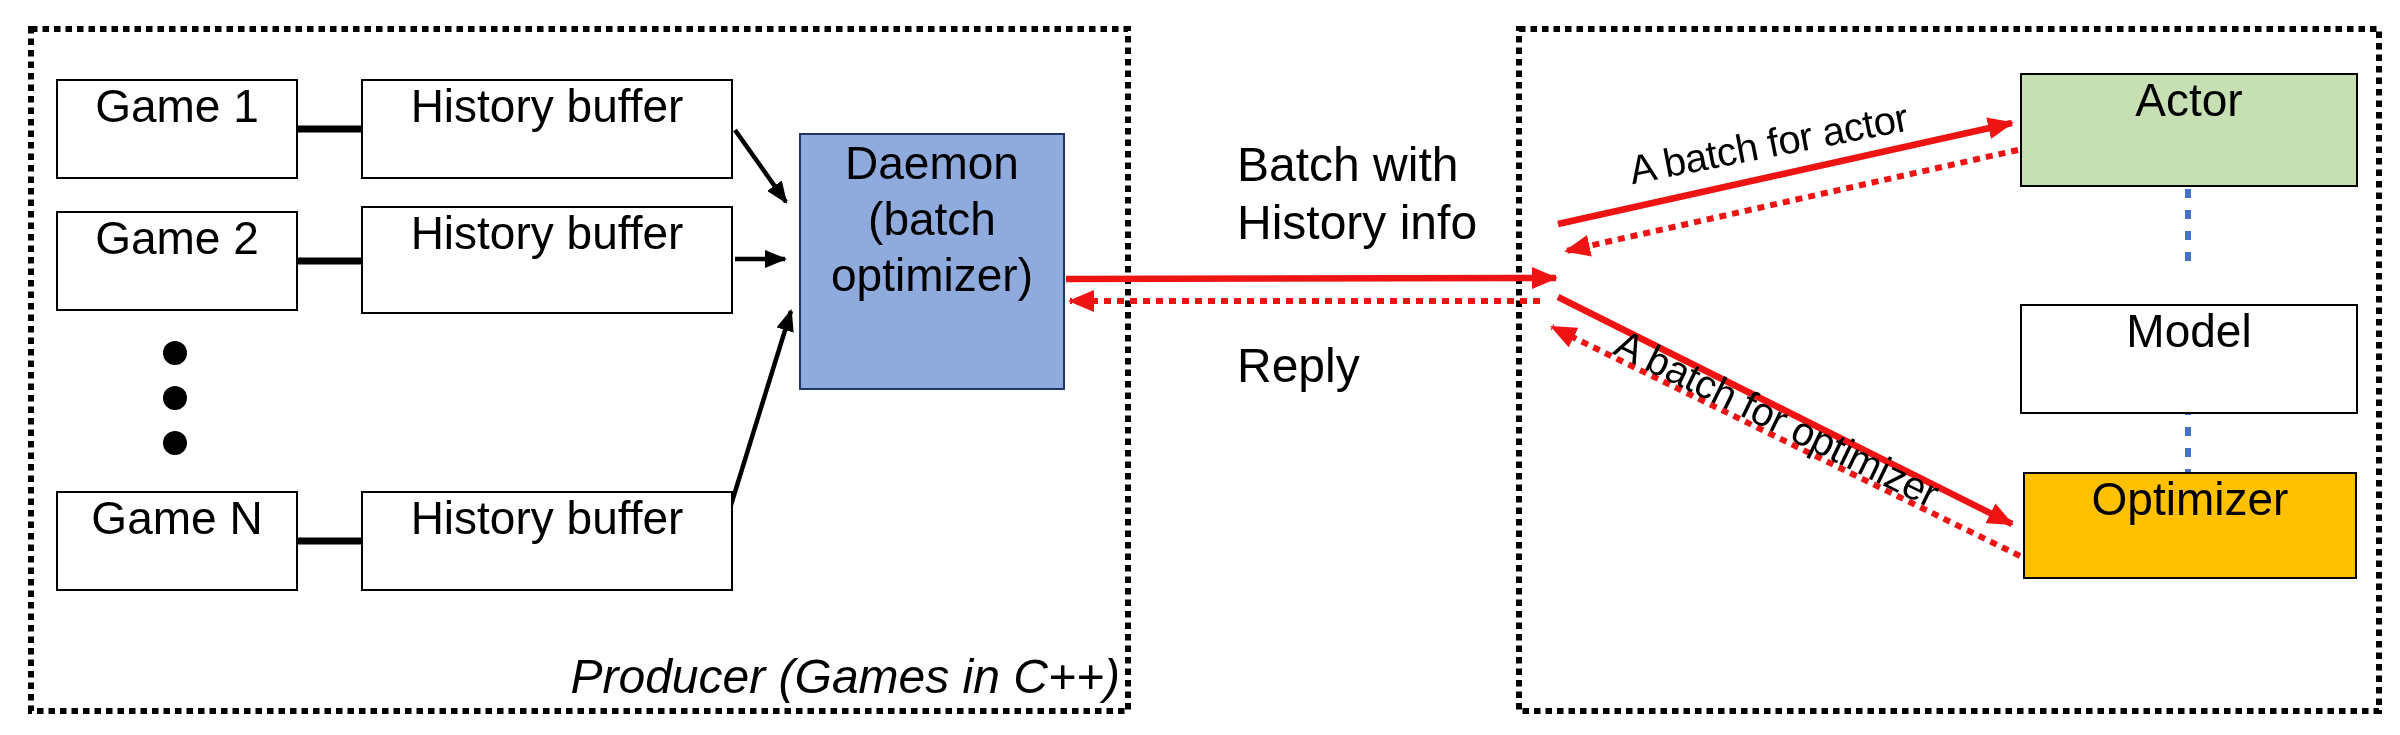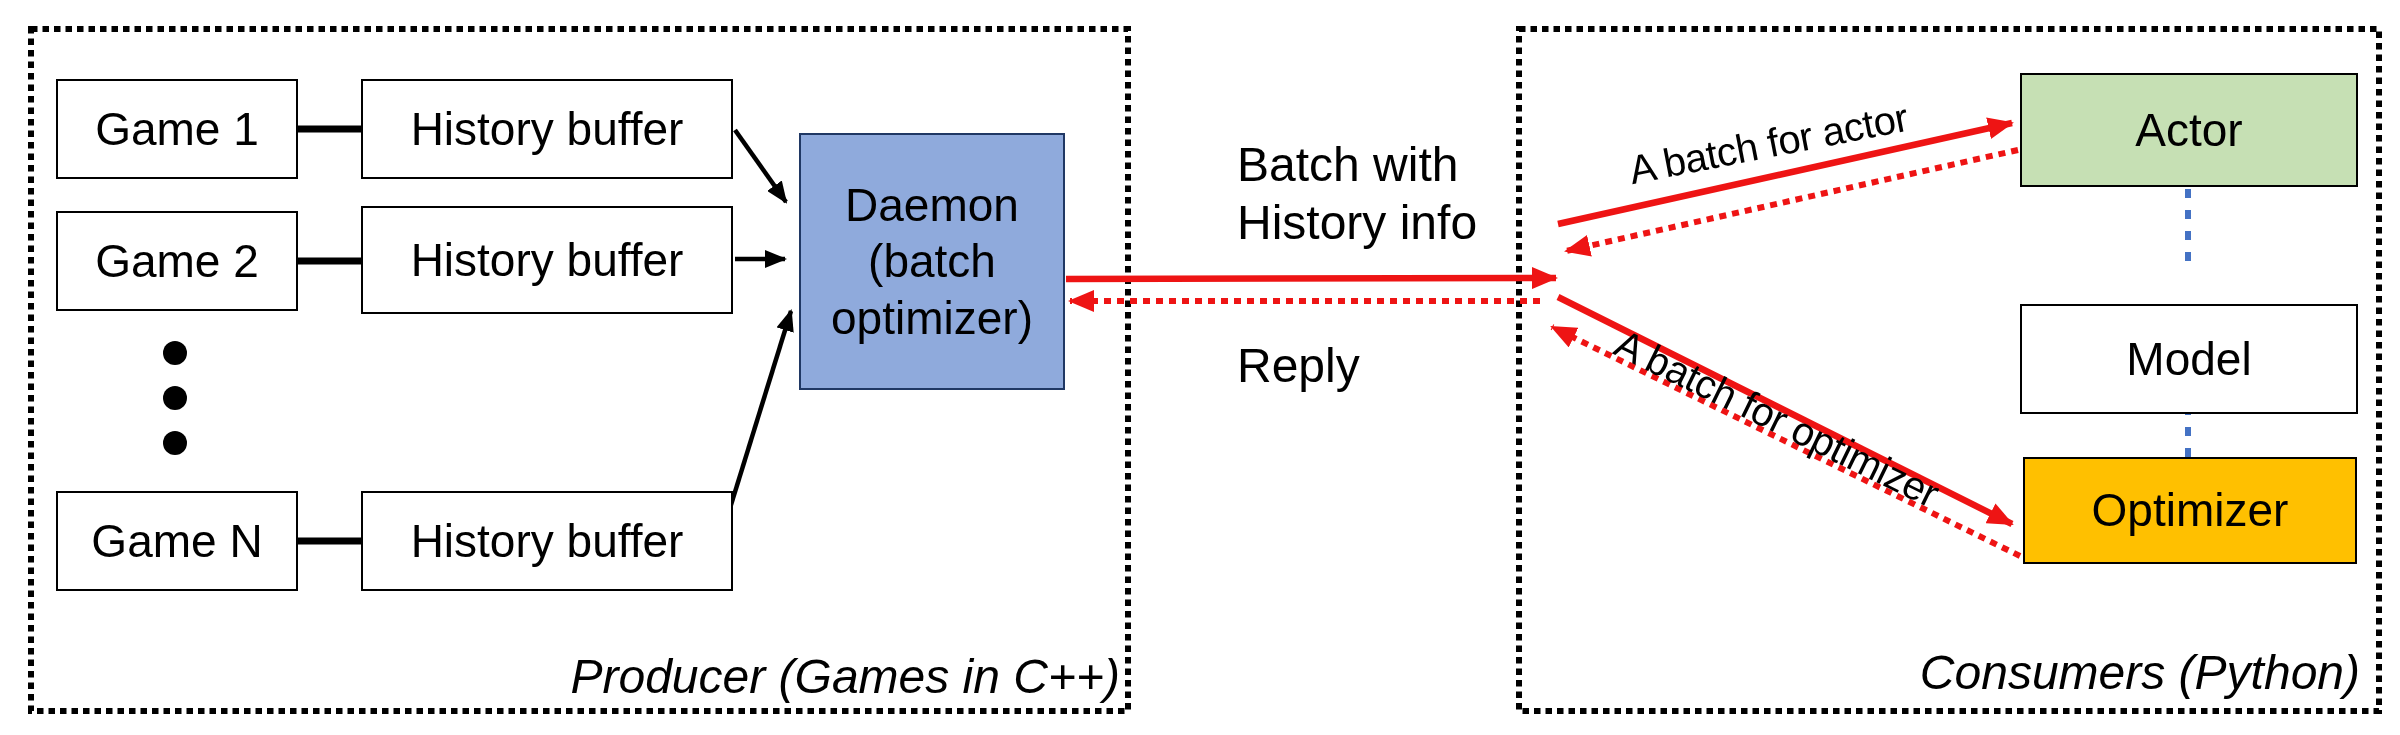--- a/index.html
+++ b/index.html
@@ -18,21 +18,21 @@
   .stroke-blue{stroke:var(--blue,#4472c4);}
   .region-border{fill:none;stroke:#000;stroke-width:6;stroke-dasharray:6.5 5;}
   .black-line{stroke:#000;stroke-width:4.5;fill:none;}
   .thick-link{stroke:#000;stroke-width:7;fill:none;}
   .red-solid{fill:none;stroke-width:6.5;}
   .red-dotted{fill:none;stroke-width:6;stroke-dasharray:7 6;}
   .blue-dashed{fill:none;stroke-width:6;stroke-dasharray:9 12;}
   
   .node{
     position:absolute;
-    display:flex;align-items:center;justify-content:center;
+    display:flex;justify-content:center;
     background:#fff;border:2.5px solid #000;
     font-size:46px;line-height:1.1;text-align:center;
     box-sizing:border-box;
   }
   .daemon{
     background:var(--daemon_fill,#8faadc);
     border:2.5px solid var(--daemon_border,#203864);
     white-space:pre-line;
     font-size:46px;line-height:1.22;
   }
@@ -128,22 +128,21 @@
   <div class="flowlabel" style="left:1237px;top:136px;">Batch with
 History info</div>
   <div class="flowlabel" style="left:1237px;top:337px;">Reply</div>
 
   <div class="node actor" style="left:2020px;top:73px;width:338px;height:114px;">
     <span>Actor</span>
   </div>
   <div class="node" style="left:2020px;top:273px;width:338px;height:110px;margin-top:31px;">
     <span>Model</span>
   </div>
-  <div class="node optimizer" style="left:2023px;top:457px;width:334px;height:107px;">
+  <div class="node optimizer" style="left:2023px;top:472px;width:334px;height:107px;">
     <span>Optimizer</span>
   </div>
 
   <div class="rotlabel rot-actor" style="left:1634px;top:147px;">A batch for actor</div>
   <div class="rotlabel rot-opt" style="left:1628px;top:320px;">A batch for optimizer</div>
 
-  <div class="caption" style="left:1810px;top:645px;width:550px;">Consumers (Python)</div>
 
 </div>
 
 </body></html>

